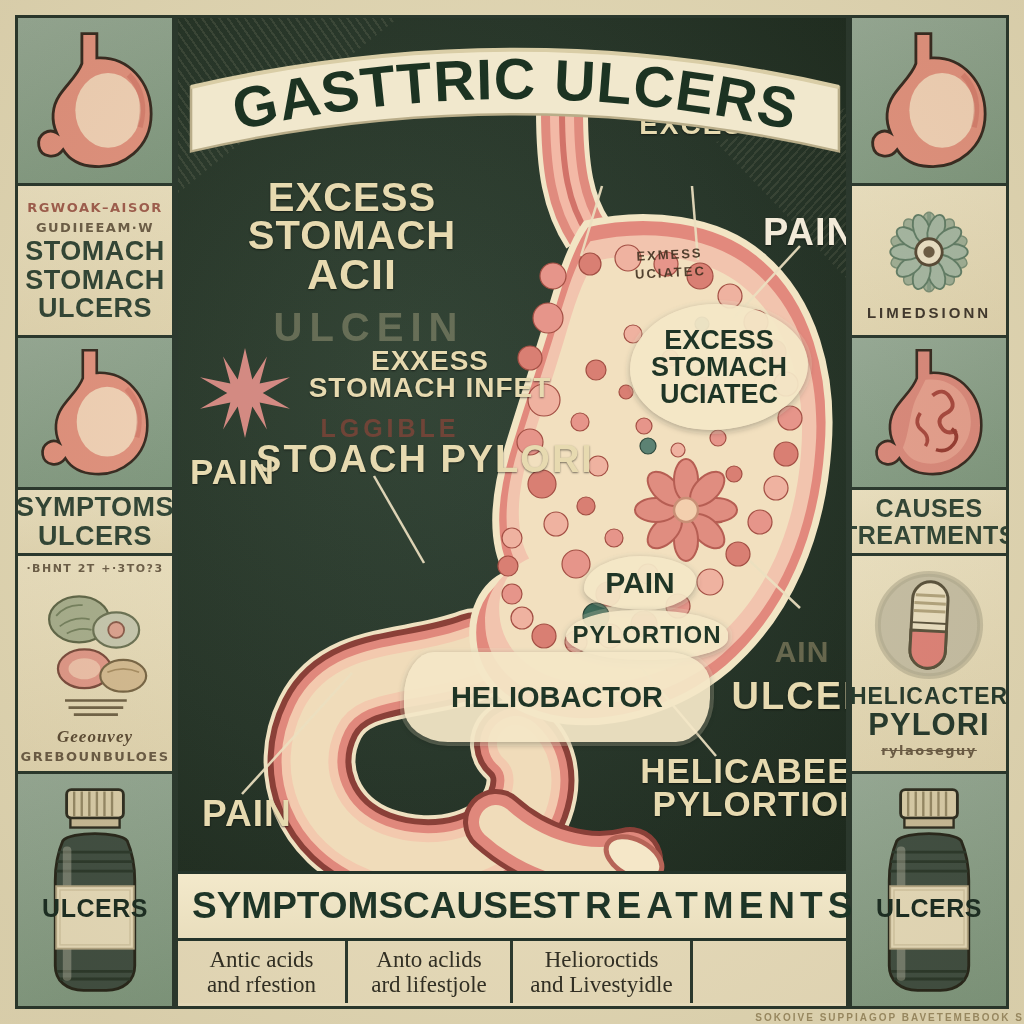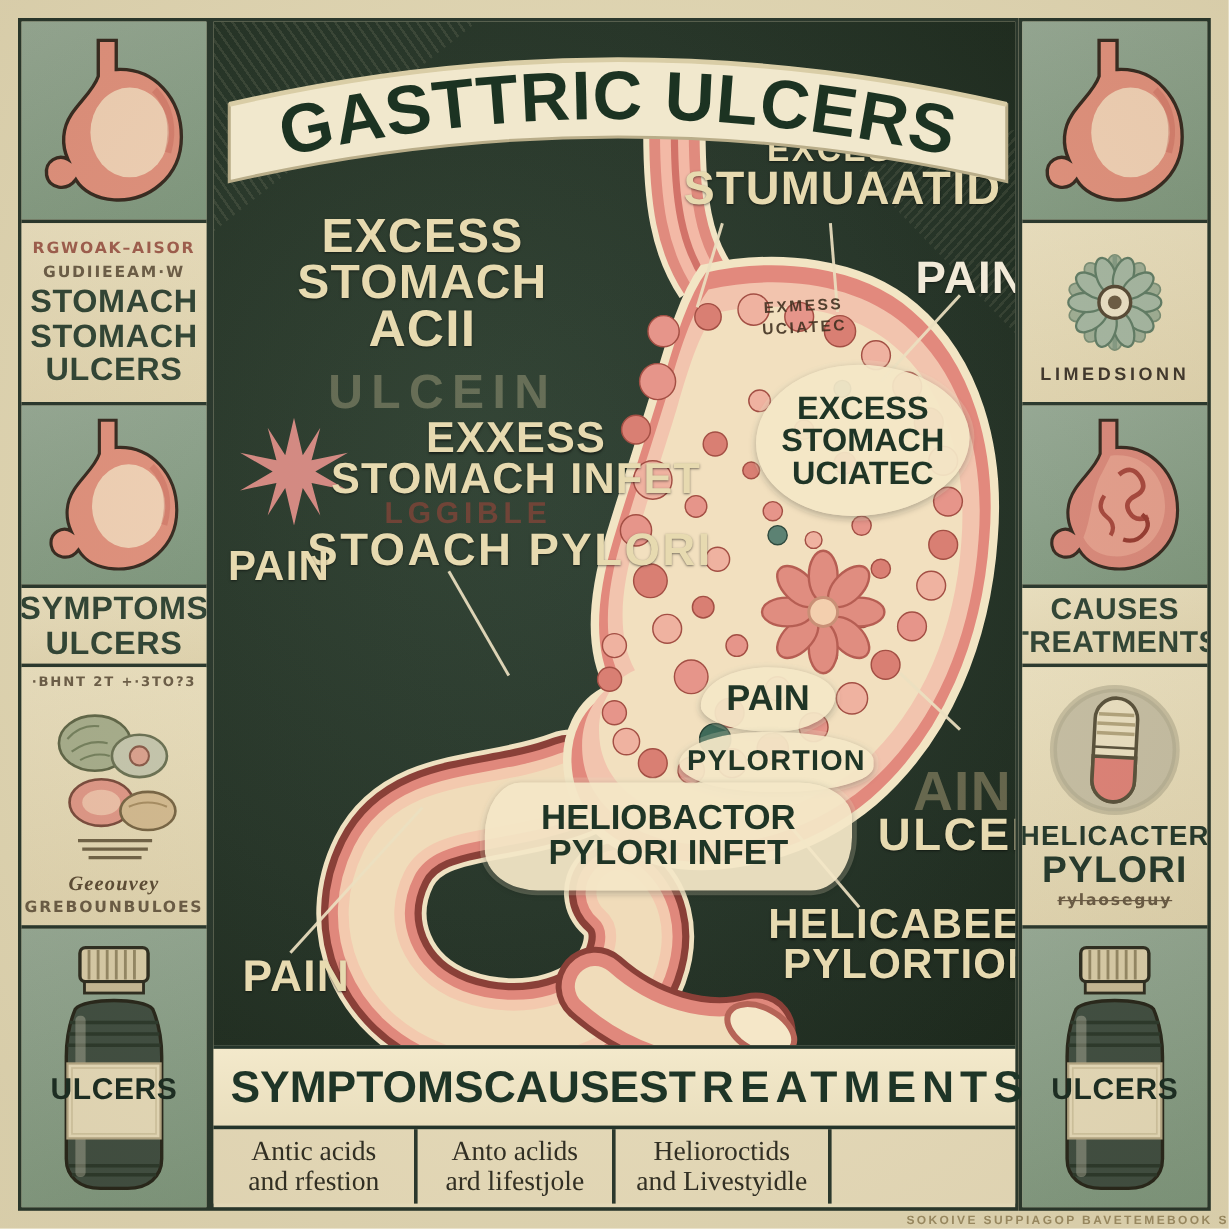--- a/index.html
+++ b/index.html
@@ -56,30 +56,30 @@
     color:#d8cba2;filter:blur(.5px);text-shadow:none;}
   #lbl-excess-top{left:388px;top:94px;width:272px;}
   #lbl-excess-top .l1{font-size:28px;letter-spacing:2px;}
   #lbl-excess-top .l2{font-size:39px;}
   #lbl-pain-tr{left:576px;top:196px;width:110px;font-size:38px;color:#f2ead8;}
   #lbl-stomach-garb{left:436px;top:228px;width:112px;font-size:13px;color:#3e2e1e;
     text-shadow:none;transform:rotate(-3deg);letter-spacing:2px;opacity:.88;line-height:1.4;}
   #patch-inlori{left:452px;top:286px;width:178px;height:126px;font-size:27px;
     border-radius:48% 52% 55% 45%/52% 48% 52% 48%;}
   #star-wrap{position:absolute;left:20px;top:328px;width:94px;height:94px;z-index:4;}
-  #lbl-exxess{left:84px;top:330px;width:336px;font-size:36px;}
+  #lbl-exxess{left:84px;top:330px;width:336px;font-size:28px;}
   #lbl-lggible{left:122px;top:399px;width:180px;font-size:25px;color:#a3453a;opacity:.55;
     letter-spacing:4px;filter:blur(.6px);text-shadow:none;}
   #lbl-stoach{left:64px;top:423px;width:366px;font-size:38px;letter-spacing:2px;}
   #lbl-pain-l{left:12px;top:437px;width:130px;font-size:35px;text-align:left;}
   #patch-pain{left:406px;top:538px;width:112px;height:54px;font-size:30px;
     border-radius:50% 50% 45% 55%/60% 45% 55% 40%;}
   #patch-anticeers{left:388px;top:592px;width:162px;height:50px;font-size:24px;letter-spacing:1px;
     border-radius:45% 55% 50% 50%/55% 50% 45% 50%;}
-  #lbl-ain{left:574px;top:620px;width:100px;font-size:46px;opacity:.4;color:#cbb78a;text-shadow:none;}
+  #lbl-ain{left:574px;top:620px;width:100px;font-size:30px;opacity:.4;color:#cbb78a;text-shadow:none;}
   #lbl-ulcer{left:548px;top:660px;width:152px;font-size:38px;letter-spacing:2px;}
   #patch-helio{left:226px;top:634px;width:306px;height:90px;font-size:29px;
     border-radius:30px 44px 34px 44px/44px 30px 44px 34px;}
   #lbl-helicabeer{left:440px;top:736px;width:282px;font-size:35px;}
   #lbl-pain-bl{left:24px;top:778px;width:140px;font-size:37px;text-align:left;}
   
   .band-h{height:70px;border-top:3px solid #24342a;border-bottom:3px solid #24342a;box-sizing:border-box;
     background:linear-gradient(#f3e9cb,#e9debd);display:flex;align-items:center;
     justify-content:space-between;padding:0 14px;z-index:4;}
   .band-h span{font-weight:bold;font-size:37px;color:#1e3527;letter-spacing:0px;}
@@ -304,21 +304,20 @@
       </svg>
 
       <div class="lbl" id="lbl-excess-left">
         <div>EXCESS</div>
         <div>STOMACH</div>
         <div class="l3">ACII</div>
       </div>
       <div class="lbl" id="lbl-ulcein">ULCEIN</div>
       <div class="lbl" id="lbl-excess-top">
         <div class="l1">EXCESS</div>
-        <div class="l2">STUMUAATID</div>
       </div>
       <div class="lbl" id="lbl-pain-tr">PAIN</div>
       <div class="lbl" id="lbl-stomach-garb">
         <div>EXMESS</div>
         <div>UCIATEC</div>
       </div>
       <div class="patch" id="patch-inlori">
         <div>EXCESS</div>
         <div>STOMACH</div>
         <div>UCIATEC</div>
@@ -329,21 +328,20 @@
       </div>
       <div class="lbl" id="lbl-lggible">LGGIBLE</div>
       <div class="lbl" id="lbl-stoach">STOACH PYLORI</div>
       <div class="lbl" id="lbl-pain-l">PAIN</div>
       <div class="patch" id="patch-pain">PAIN</div>
       <div class="patch" id="patch-anticeers">PYLORTION</div>
       <div class="lbl" id="lbl-ain">AIN</div>
       <div class="lbl" id="lbl-ulcer">ULCER</div>
       <div class="patch" id="patch-helio">
         <div>HELIOBACTOR</div>
-        <div>PYLORI INFET</div>
       </div>
       <div class="lbl" id="lbl-helicabeer">
         <div>HELICABEER</div>
         <div>PYLORTION</div>
       </div>
       <div class="lbl" id="lbl-pain-bl">PAIN</div>
     </div>
 
     <div class="band-h">
       <span>SYMPTOMS</span>

